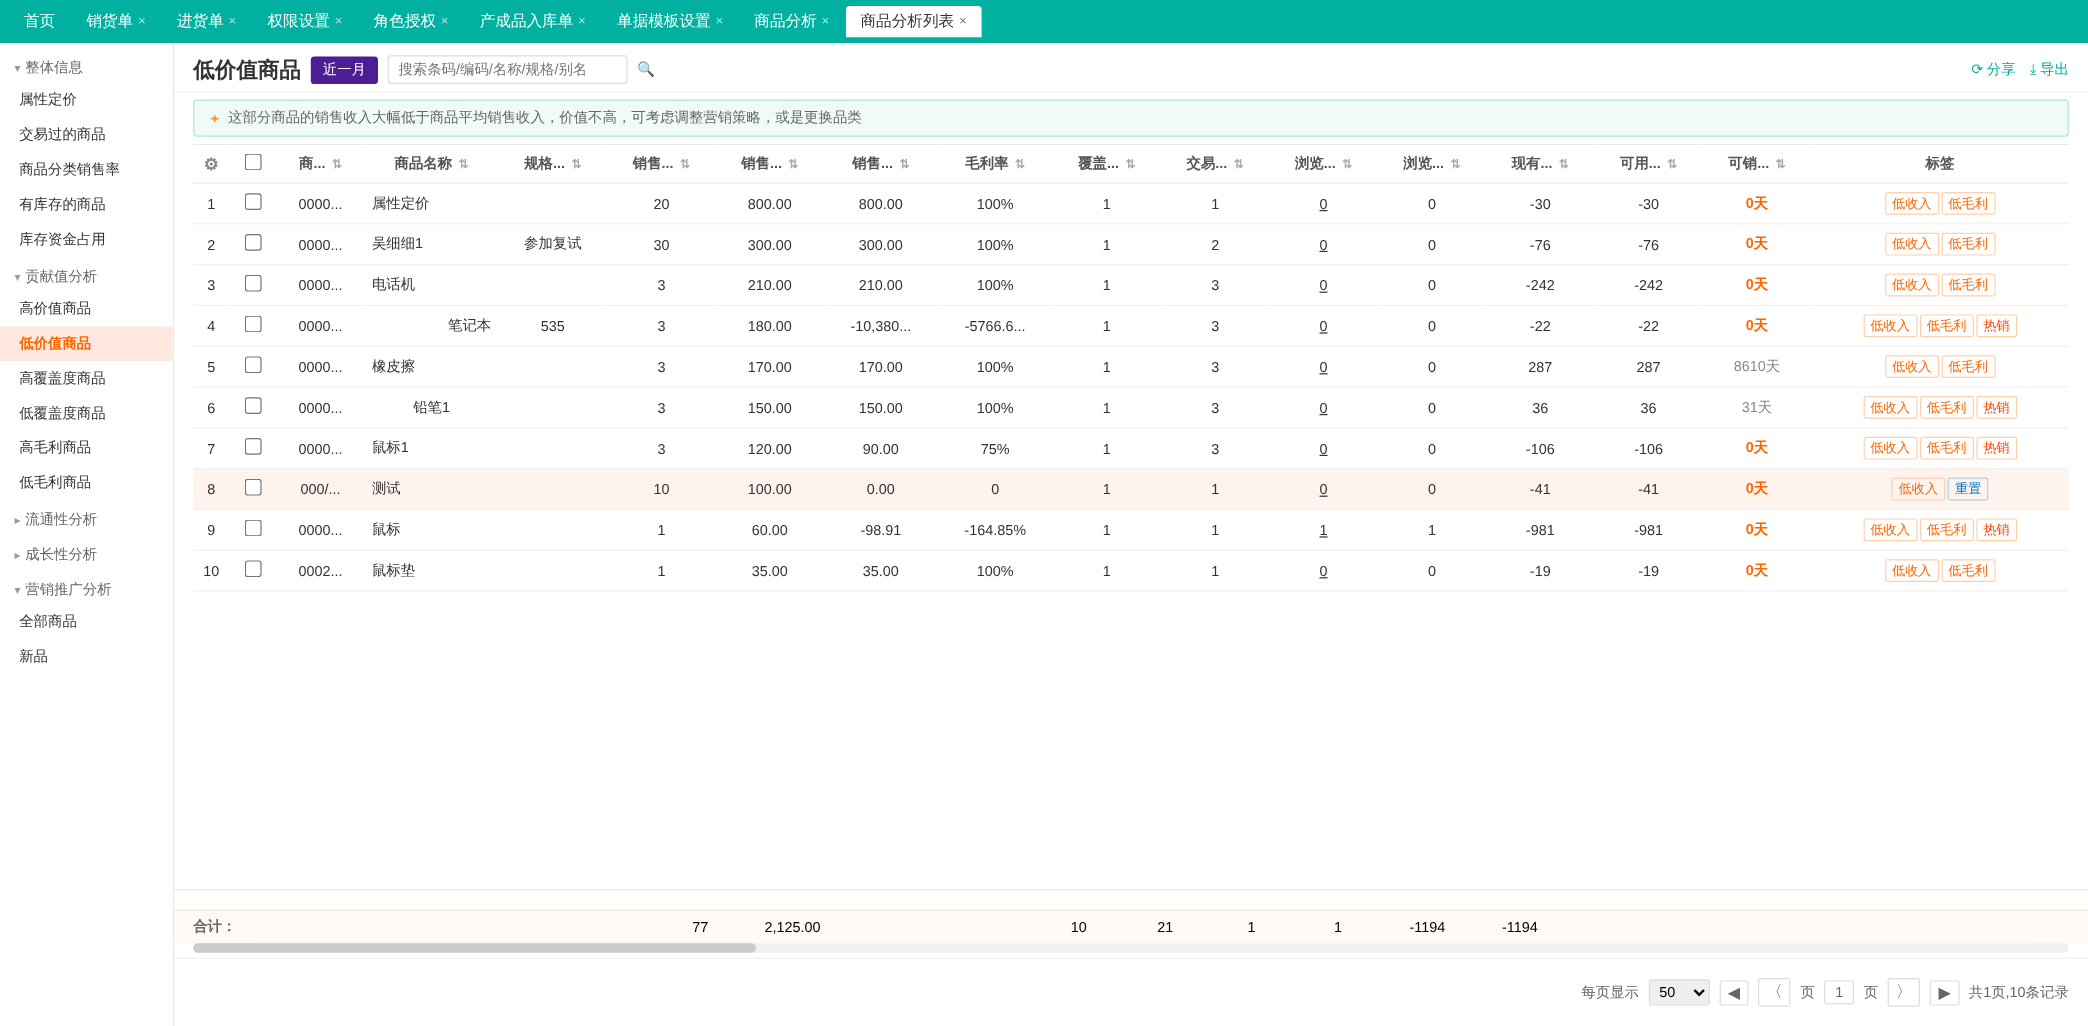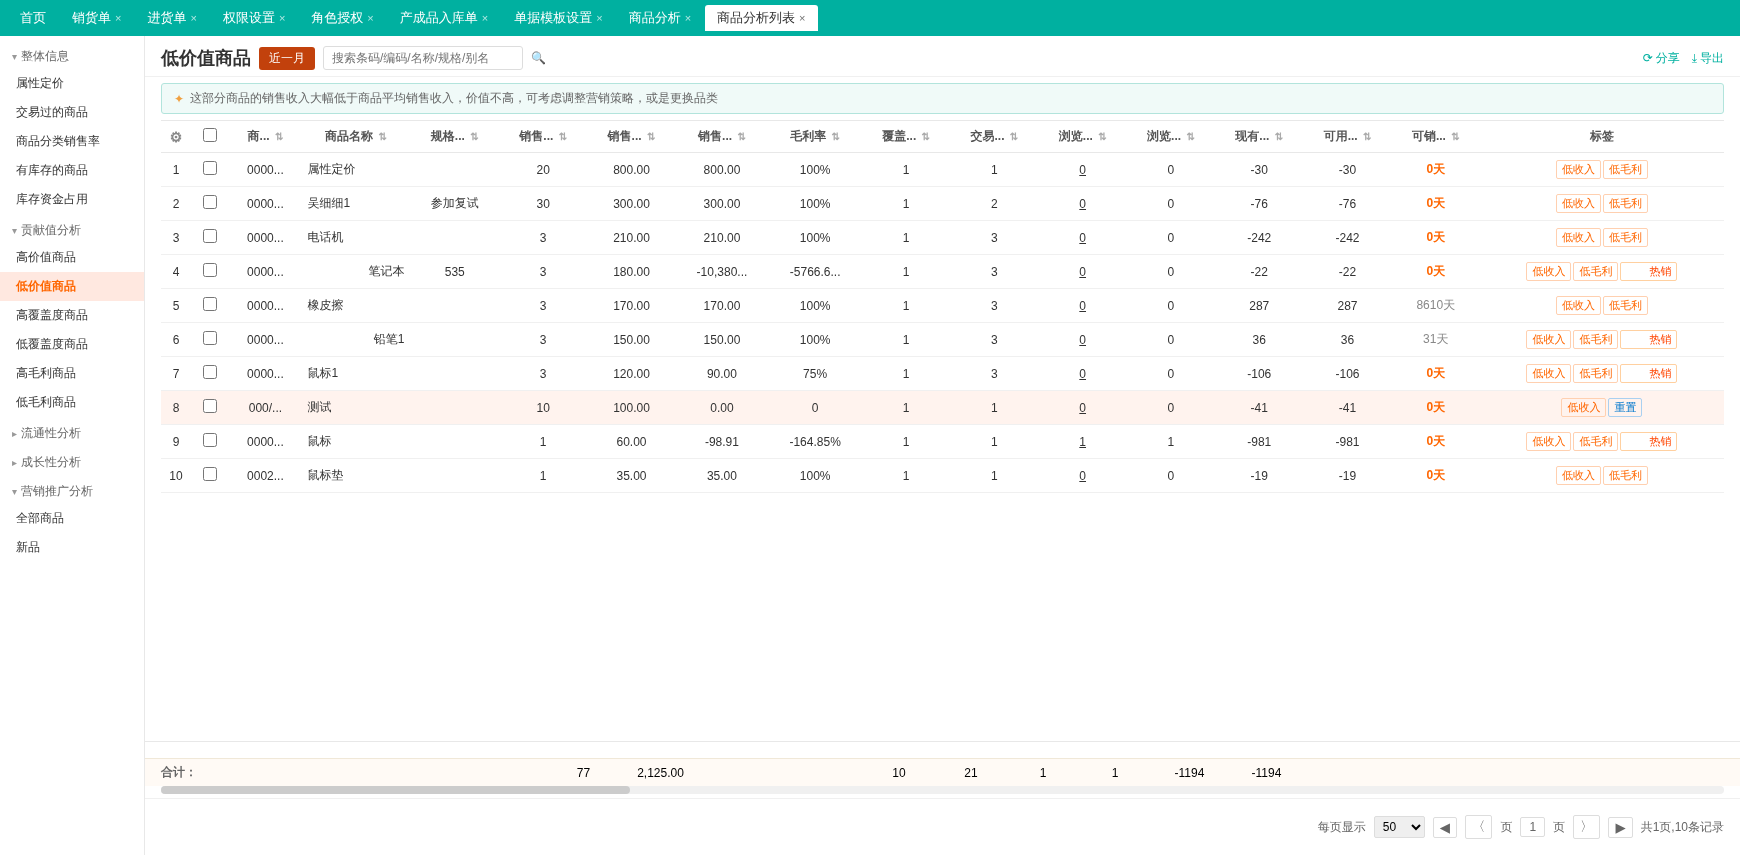--- a/index.html
+++ b/index.html
@@ -76,21 +76,21 @@
       padding: 10px 16px 6px;
       gap: 8px;
       border-bottom: 1px solid #f0f0f0;
     }
     .page-title {
       font-size: 18px;
       font-weight: bold;
       color: #333;
     }
     .filter-btn {
-      background: #c2410c;
+      background: #4c1d95;
       color: #fff;
       border: none;
       border-radius: 3px;
       padding: 3px 10px;
       cursor: pointer;
       font-size: 12px;
     }
     .search-box {
       border: 1px solid #ddd;
       border-radius: 3px;
@@ -163,21 +163,21 @@
     }
     tbody tr.highlight { background: #fff3ee; }
     .tag {
       display: inline-block;
       padding: 1px 5px;
       border-radius: 2px;
       font-size: 11px;
       margin: 1px;
     }
     .tag-red { color: #f60; border: 1px solid #ffd0b0; }
-    .tag-orange { color: #ff4500; border: 1px solid #ffd0a0; padding-left: 28px; }
+    .tag-orange { color: #ff4500; border: 1px solid #ffd0a0; }
     .tag-blue { color: #0077cc; border: 1px solid #aad0f0; }
     .link-underline { text-decoration: underline; color: #333; cursor: pointer; }
     .days-red { color: #f60; font-weight: bold; }
     .days-gray { color: #888; }
 
     
     .footer-bar {
       border-top: 1px solid #e8e8e8;
       background: #fff;
     }
@@ -460,21 +460,21 @@
     <td>0</td>
     <td>287</td>
     <td>287</td>
     <td><span class="days-gray">8610天</span></td>
     <td><span class="tag tag-red">低收入</span><span class="tag tag-red">低毛利</span></td>
   </tr>
             <tr>
     <td>6</td>
     <td><input type="checkbox" class="cb" style=""></td>
     <td>0000...</td>
-    <td style="text-align:right;">铅笔1</td>
+    <td style="text-align:center;">铅笔1</td>
     <td></td>
     <td>3</td>
     <td>150.00</td>
     <td>150.00</td>
     <td>100%</td>
     <td>1</td>
     <td>3</td>
     <td><span class="link-underline">0</span></td>
     <td>0</td>
     <td>36</td>

